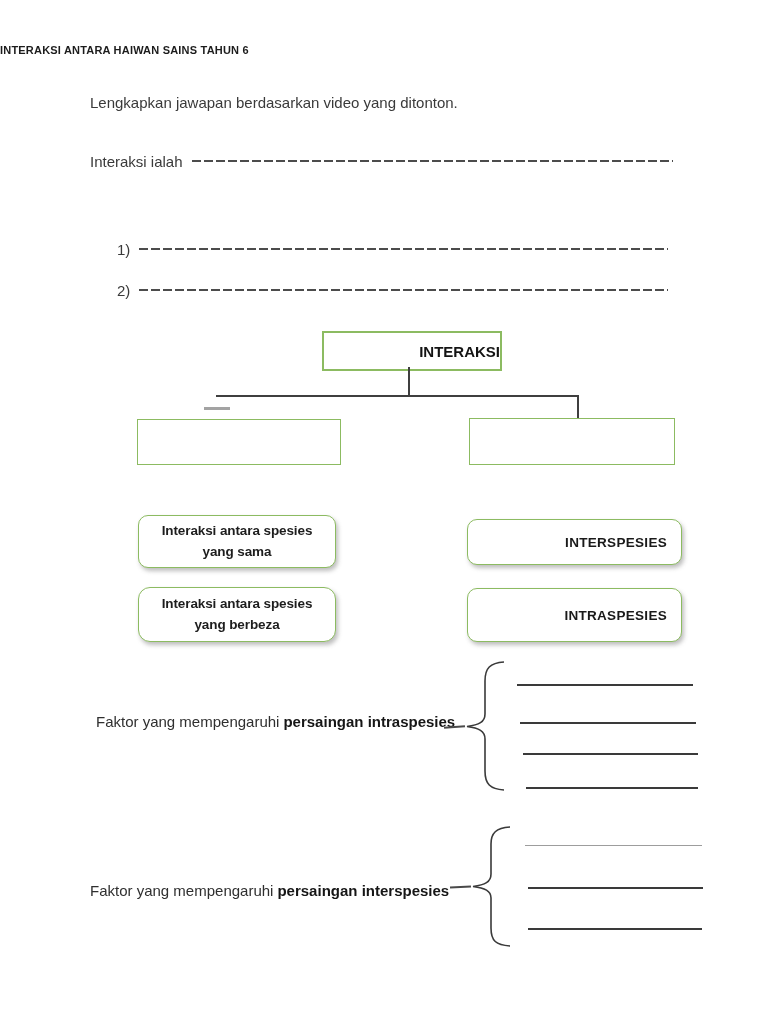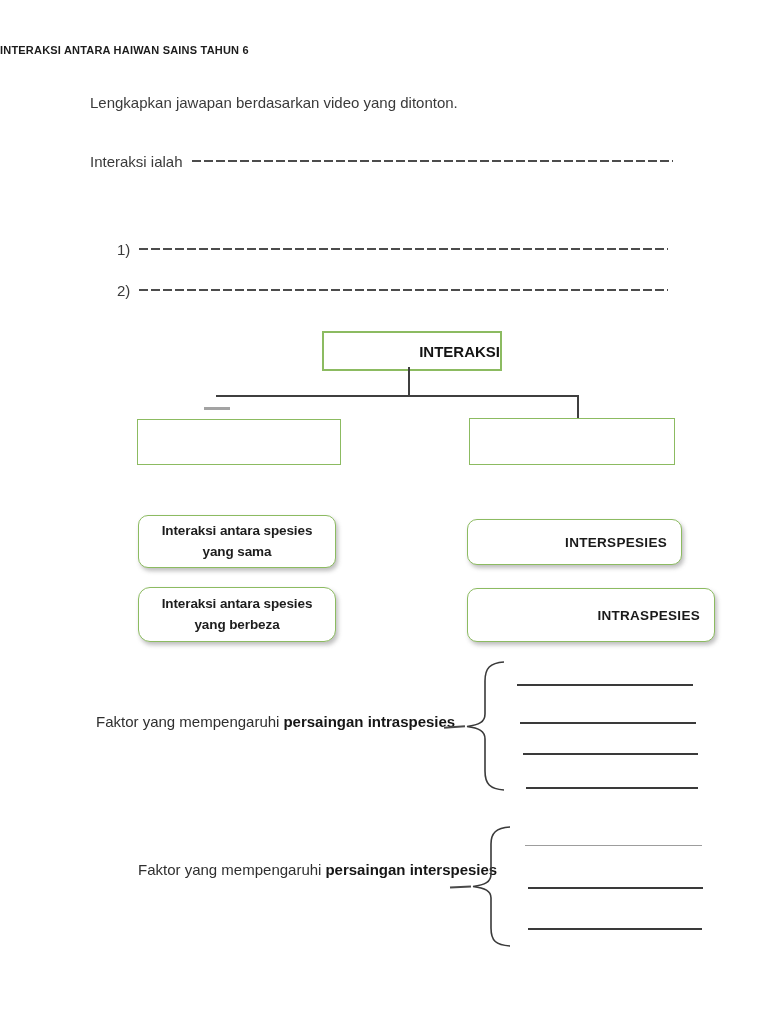--- a/index.html
+++ b/index.html
@@ -98,37 +98,37 @@
 
   <div class="abs card plain" style="left:138px;top:515px;width:198px;height:53px;">
     <span>Interaksi antara spesies yang sama</span>
   </div>
   <div class="abs card plain" style="left:138px;top:587px;width:198px;height:55px;border-radius:12px;">
     <span>Interaksi antara spesies yang berbeza</span>
   </div>
   <div class="abs card caps" style="left:467px;top:519px;width:215px;height:46px;">
     <span>INTERSPESIES</span>
   </div>
-  <div class="abs card caps" style="left:467px;top:588px;width:248px;height:54px;">
+  <div class="abs card caps" style="left:467px;top:588px;width:215px;height:54px;">
     <span>INTRASPESIES</span>
   </div>
 
   <div class="abs factor-text" style="left:96px;top:713px;">
     <span>Faktor yang mempengaruhi</span><b>persaingan intraspesies</b>
   </div>
   <div class="dash" style="left:444px;top:726px;width:21px;transform:rotate(-4deg);"></div>
   <svg class="brace" style="left:462px;top:659px;" width="44" height="134" viewBox="0 0 44 134">
     <path d="M 42 3 C 28 4 23 9 23 22 L 23 55 C 23 63 17 66 5 67.5 C 17 69 23 72 23 80 L 23 112 C 23 125 28 130 42 131" fill="none" stroke="#3a3a3a" stroke-width="1.6"></path>
   </svg>
   <div class="fline" style="left:517px;top:684px;width:176px;"></div>
   <div class="fline" style="left:520px;top:722px;width:176px;"></div>
   <div class="fline" style="left:523px;top:753px;width:175px;"></div>
   <div class="fline" style="left:526px;top:787px;width:172px;"></div>
 
-  <div class="abs factor-text" style="left:90px;top:861px;margin-left:48px;">
+  <div class="abs factor-text" style="left:90px;top:882px;">
     <span>Faktor yang mempengaruhi</span><b>persaingan interspesies</b>
   </div>
   <div class="dash" style="left:450px;top:886px;width:21px;transform:rotate(-3deg);"></div>
   <svg class="brace" style="left:468px;top:824px;" width="44" height="124" viewBox="0 0 44 124">
     <path d="M 42 3 C 28 4 23 9 23 20 L 23 50 C 23 58 17 61 5 62.5 C 17 64 23 67 23 74 L 23 104 C 23 117 28 121 42 122" fill="none" stroke="#3a3a3a" stroke-width="1.6"></path>
   </svg>
   <div class="fline light" style="left:525px;top:845px;width:177px;"></div>
   <div class="fline" style="left:528px;top:887px;width:175px;"></div>
   <div class="fline" style="left:528px;top:928px;width:174px;"></div>
 

